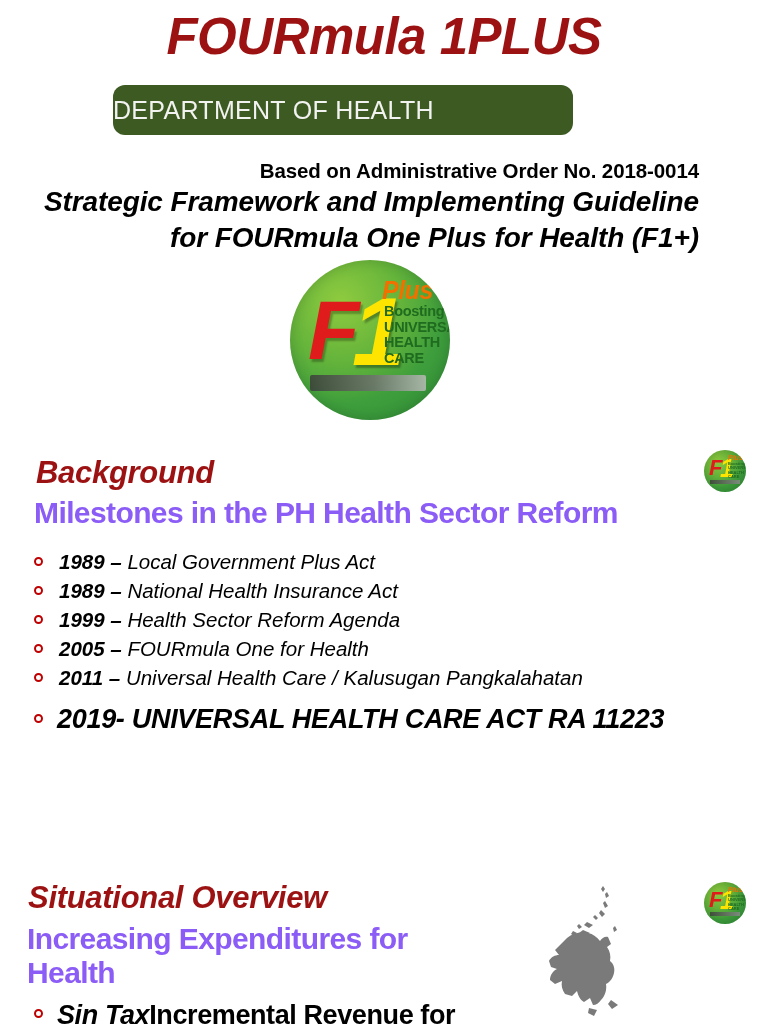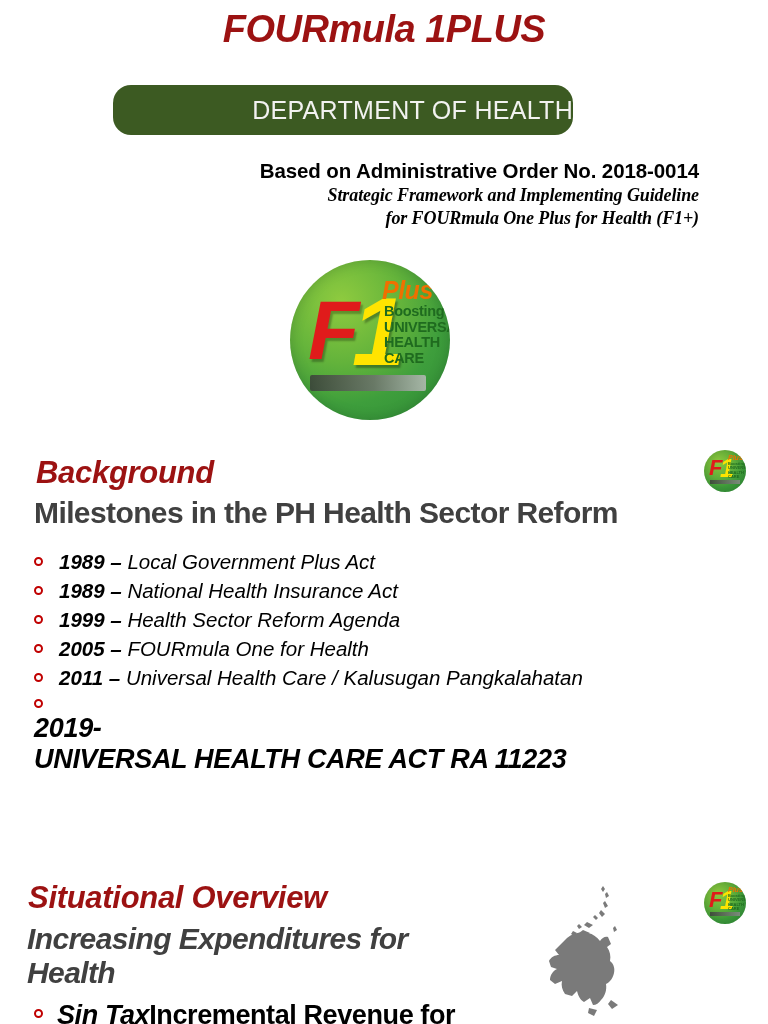--- a/index.html
+++ b/index.html
@@ -22,39 +22,39 @@
     left: 0; top: 0;
     width: 768px;
     height: 800px;
   }
 
   .main-title {
     position: absolute;
     left: 0; top: 8px;
     width: 768px;
     text-align: center;
-    font-size: 38px;
+    font-size: 51px;
     font-weight: bold;
     font-style: italic;
     letter-spacing: -0.5px;
     color: #9C1212;
     line-height: 1.15;
   }
 
   .doh-banner {
     position: absolute;
     left: 113px;
     top: 85px;
     width: 460px;
     height: 50px;
     background: #3C5A22;
-    border-radius: 18px;
+    border-radius: 12px;
     display: flex;
     align-items: center;
-    justify-content: flex-end;
+    justify-content: flex-start;
   }
   .doh-banner-label {
     color: #F2F2F0;
     font-size: 25px;
     font-weight: normal;
     letter-spacing: 0.3px;
   }
 
   .subtitle-block {
     position: absolute;
@@ -65,25 +65,24 @@
     line-height: 1.28;
   }
   .subtitle-line-1 {
     font-size: 20.5px;
     font-weight: bold;
     font-style: normal;
     letter-spacing: -0.1px;
   }
   .subtitle-line-2,
   .subtitle-line-3 {
-    font-size: 18px;
+    font-size: 28px;
     font-weight: bold;
     font-style: italic;
     letter-spacing: -0.1px;
-    font-family: Liberation Serif, serif;
   }
 
   
   .f1-logo {
     position: relative;
     border-radius: 50%;
     background:
       radial-gradient(circle at 32% 26%, #8FCB3F 0%, #63B33B 38%, #3E9E3C 64%, #2E8A36 100%);
     box-shadow: inset 0 0 14px rgba(0,0,0,0.16);
     overflow: hidden;
@@ -190,45 +189,44 @@
     font-size: 31px;
     font-weight: bold;
     font-style: italic;
     color: #9C1212;
     letter-spacing: -0.3px;
   }
   .section-heading-black {
     position: absolute;
     font-size: 30px;
     font-weight: bold;
-    color: #404040;
+    color: #8b5cf6;
     letter-spacing: -0.6px;
     line-height: 1.14;
   }
   #background-heading { left: 36px; top: 455px; }
   #milestones-heading { left: 34px; top: 496px; }
   #situational-heading { left: 28px; top: 880px; }
-  #expenditures-heading { left: 27px; top: 922px; width: 470px; font-style: italic; }
+  #expenditures-heading { left: 27px; top: 922px; width: 470px; }
 
   
   .milestones-list {
     position: absolute;
     left: 34px;
     top: 550px;
     width: 700px;
   }
   .milestone-row {
     display: flex;
     align-items: baseline;
     height: 29px;
   }
   .milestone-row.emphasis {
     height: 40px;
     margin-top: 9px;
-    flex-direction: column;
   }
   .bullet-ring {
     width: 9px;
     height: 9px;
     border: 2.2px solid #C00000;
     border-radius: 50%;
     box-sizing: border-box;
     margin-right: 16px;
     flex: none;
     position: relative;

